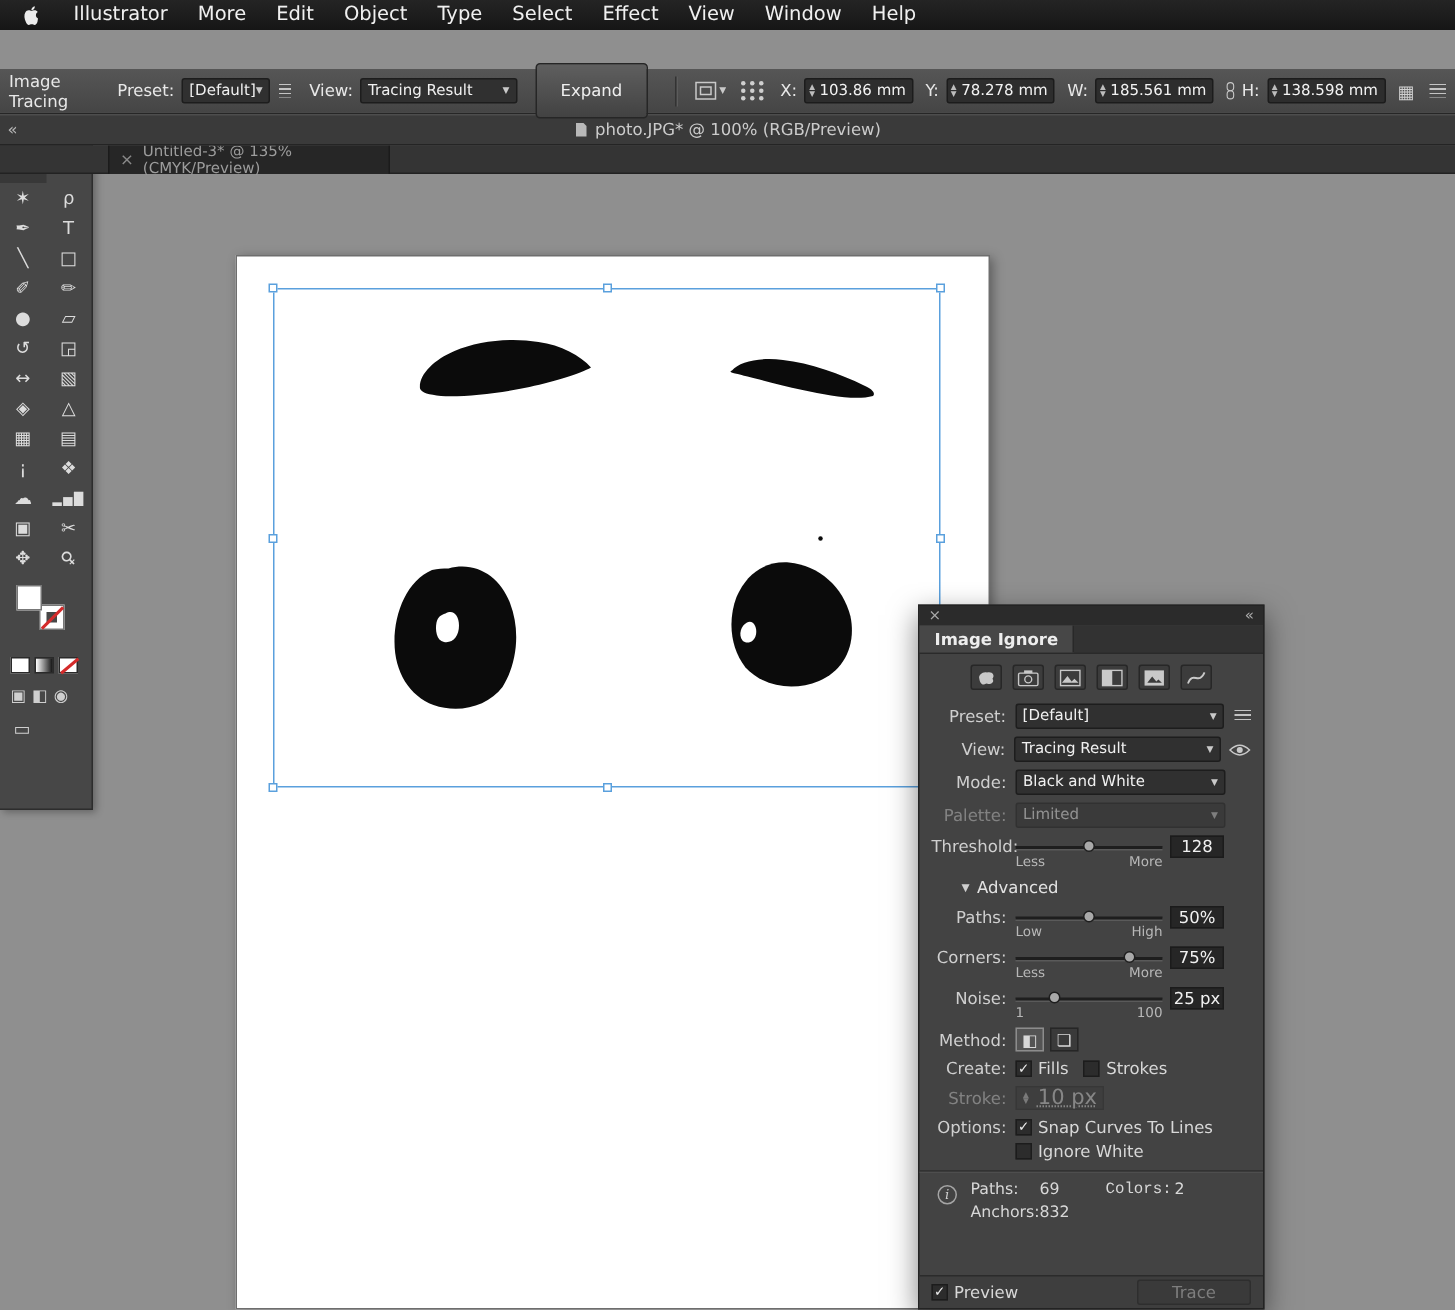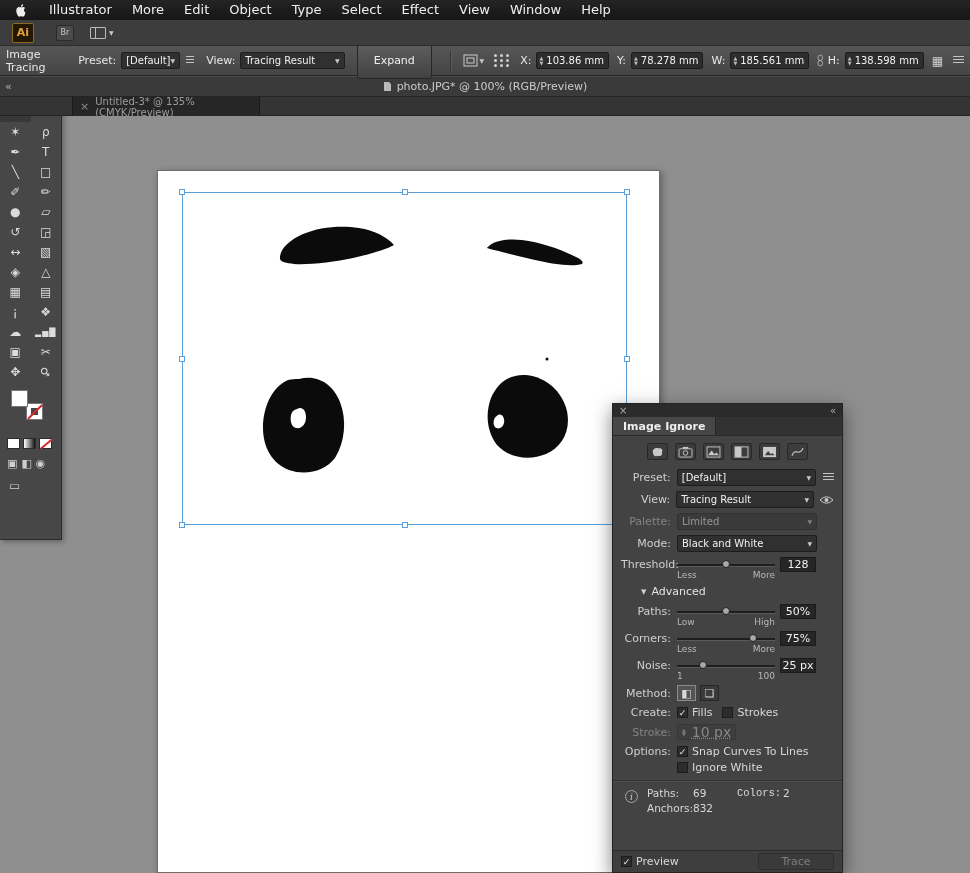--- a/index.html
+++ b/index.html
@@ -169,28 +169,20 @@
     <span class="mi">Edit</span>
     <span class="mi">Object</span>
     <span class="mi">Type</span>
     <span class="mi">Select</span>
     <span class="mi">Effect</span>
     <span class="mi">View</span>
     <span class="mi">Window</span>
     <span class="mi">Help</span>
   </div>
 
-  <div class="appbar">
-    <div class="ailogo">Ai</div>
-    <div class="bricon">Br</div>
-    <div class="wsicon">
-      <span class="wsbox"></span>
-      <span class="caret">▼</span>
-    </div>
-  </div>
 
   <div class="controlbar">
     <span class="cb-title">Image Tracing</span>
     <span class="cb-lbl">Preset:</span>
     <div class="dd" style="width:64px">
       <span class="dd-val">[Default]</span>
       <span class="caret">▼</span>
     </div>
     <span class="menu-lines"></span>
     <span class="cb-lbl">View:</span>
@@ -414,32 +406,32 @@
         <span class="caret">▼</span>
       </div>
       <span class="eye">
         <svg width="15" height="10" viewBox="0 0 15 10">
           <path d="M1 5 Q7.5 -1.5 14 5 Q7.5 11.5 1 5 Z" fill="none" stroke="#c9c9c9"></path>
           <circle cx="7.5" cy="5" r="2" fill="#c9c9c9"></circle>
         </svg>
       </span>
     </div>
 
+    <div class="prow">
+      <span class="plbl">Mode:</span>
+      <div class="dd pdd">
+        <span class="dd-val">Black and White</span>
+        <span class="caret">▼</span>
+      </div>
+    </div>
+
     <div class="prow dim">
       <span class="plbl">Palette:</span>
       <div class="dd pdd">
         <span class="dd-val">Limited</span>
-        <span class="caret">▼</span>
-      </div>
-    </div>
-
-    <div class="prow">
-      <span class="plbl">Mode:</span>
-      <div class="dd pdd">
-        <span class="dd-val">Black and White</span>
         <span class="caret">▼</span>
       </div>
     </div>
 
     <div class="prow" style="margin-bottom:1px">
       <span class="plbl">Threshold:</span>
       <div class="slider">
         <div class="track"></div>
         <div class="thumb" style="left:50%"></div>
       </div>

